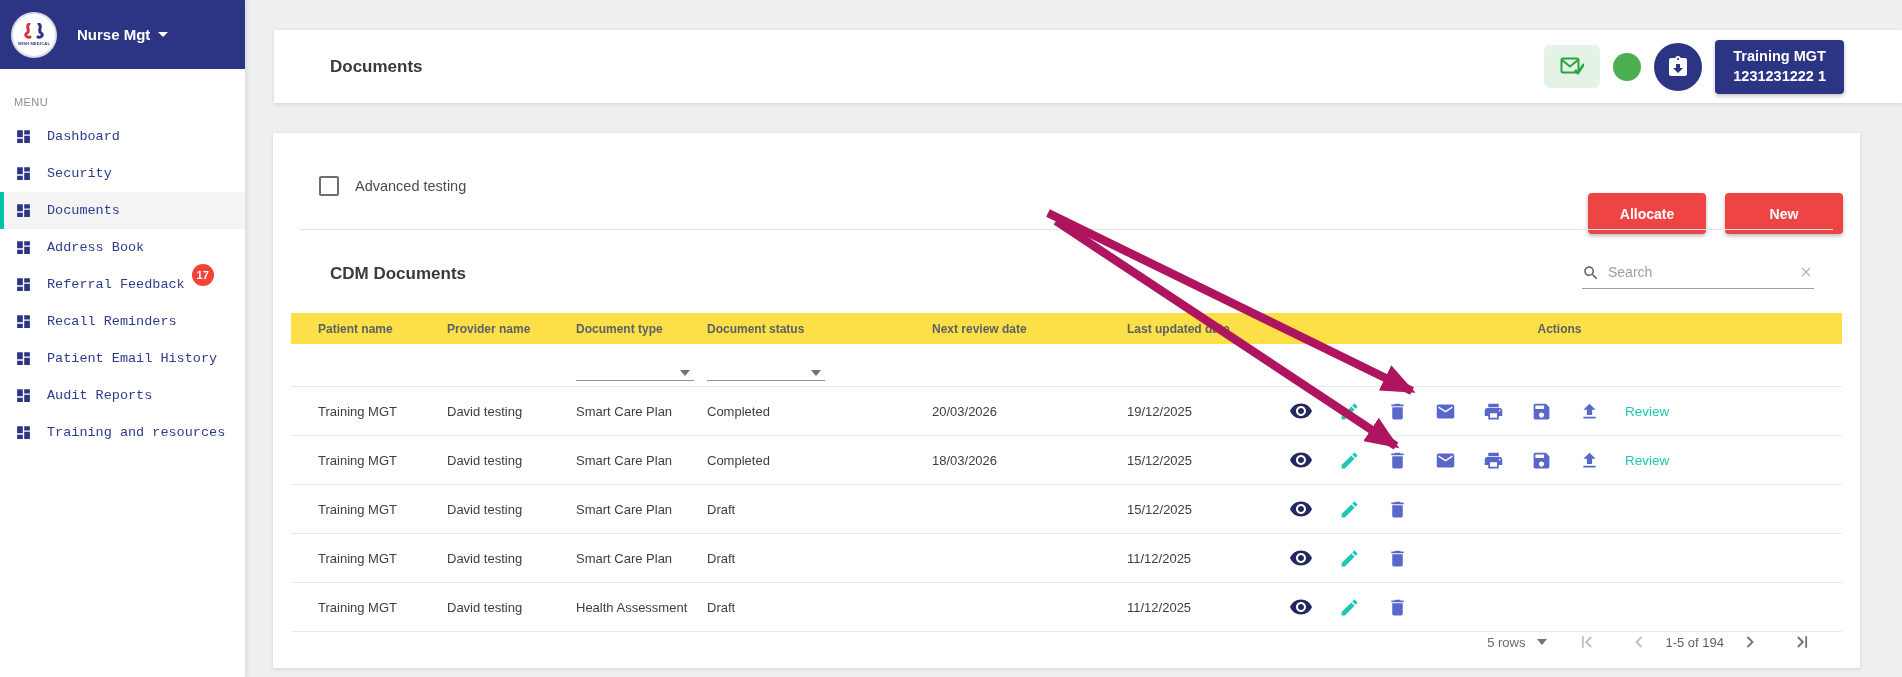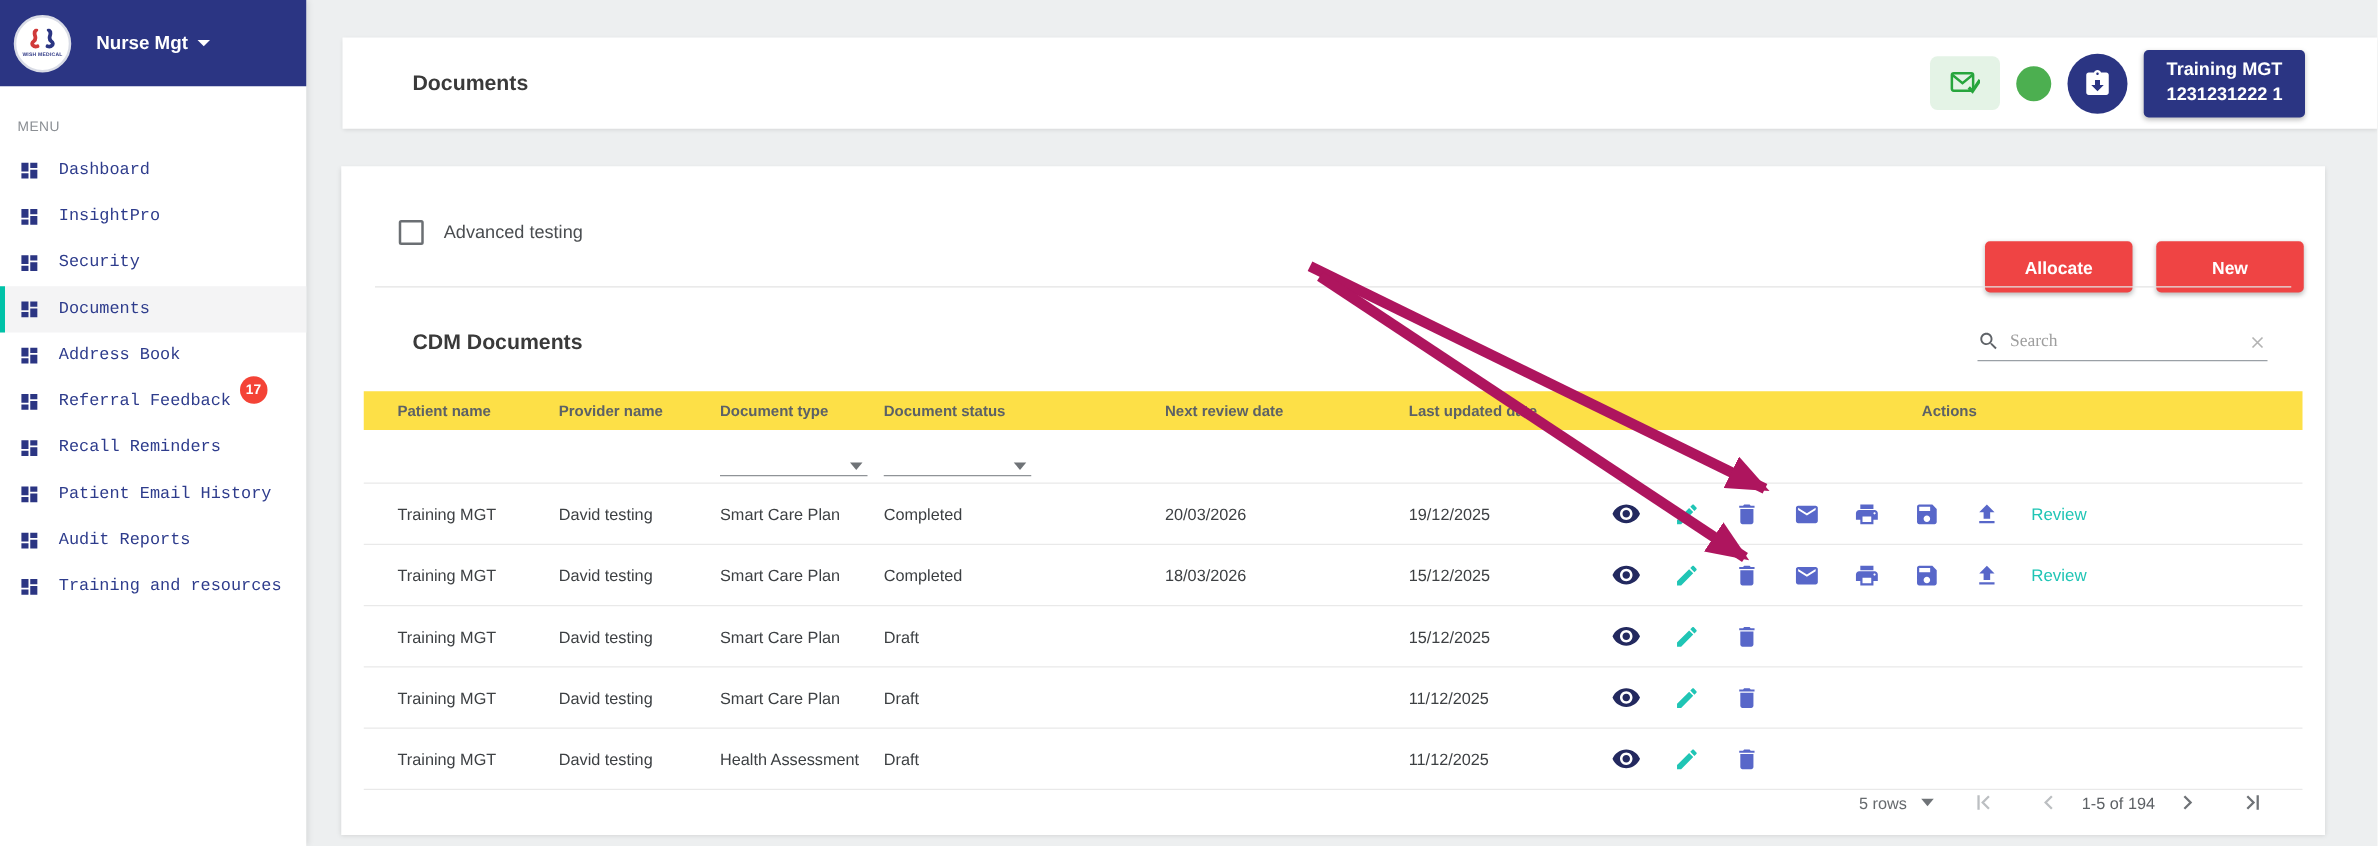--- a/index.html
+++ b/index.html
@@ -43,22 +43,22 @@
   .main-card { position:absolute; left:273px; top:133px; width:1587px; height:535px; background:#fff;
                box-shadow:0 1px 4px rgba(0,0,0,.12); }
   .adv-row { position:absolute; left:46px; top:43px; display:flex; align-items:center; gap:16px; }
   .checkbox { width:20px; height:20px; border:2px solid #6b6f73; border-radius:2px; background:#fff; cursor:pointer; }
   .adv-label { font-size:14.5px; color:#4a4d50; }
   .btn-row { position:absolute; top:40px; right:17px; display:flex; gap:19px; }
   .navy-btn { min-width:118px; height:41px; background:#ef4444; color:#fff; border:none; border-radius:4px;
               font-size:14px; font-weight:600; cursor:pointer; box-shadow:0 2px 4px rgba(0,0,0,.28); font-family:inherit;margin-top:20px; }
   .divider { position:absolute; top:96px; left:27px; right:27px; height:1px; background:#e3e3e3; }
   .card-subtitle { position:absolute; left:57px; top:131px; font-size:17px; font-weight:700; color:#3a3a3a; }
-  .search-wrap { position:absolute; top:131px; right:46px; width:232px; display:flex; align-items:flex-end;
-                 border-bottom:1px solid #9aa0a6; padding-bottom:6px; gap:8px;font-family:Liberation Serif, serif; }
+  .search-wrap { position:absolute; top:131px; right:46px; width:232px; display:flex; align-items:flex-start;
+                 border-bottom:1px solid #9aa0a6; padding-bottom:6px; gap:8px; }
   .search-wrap svg.mag { width:18px; height:18px; color:#5f6368; flex:0 0 auto; }
   .search-input { border:none; outline:none; flex:1; font-size:14px; color:#3c4043; font-family:inherit; background:transparent; }
   .search-input::placeholder { color:#9e9e9e; }
   .clear-x { width:16px; height:16px; color:#b3b3b3; cursor:pointer; flex:0 0 auto; }
 
   
   .tbl { position:absolute; left:18px; right:18px; top:180px; }
   .tr { display:grid; grid-template-columns:156px 129px 131px 225px 195px 150px 1fr; align-items:center; }
   .tr > div:first-child { padding-left:27px; }
   .thead { height:31px; background:#fde047; }
@@ -115,26 +115,20 @@
     <div class="nav-item">
       <svg class="grid-ic" viewBox="0 0 24 24">
           <path fill="currentColor" d="M3 13h8V3H3v10zm0 8h8v-6H3v6zm10 0h8V11h-8v10zm0-18v6h8V3h-8z"></path>
         </svg>
       <span class="nav-txt">Dashboard</span>
     </div>
     <div class="nav-item">
       <svg class="grid-ic" viewBox="0 0 24 24">
           <path fill="currentColor" d="M3 13h8V3H3v10zm0 8h8v-6H3v6zm10 0h8V11h-8v10zm0-18v6h8V3h-8z"></path>
         </svg>
-      <span class="nav-txt">InsightPro</span>
-    </div>
-    <div class="nav-item">
-      <svg class="grid-ic" viewBox="0 0 24 24">
-          <path fill="currentColor" d="M3 13h8V3H3v10zm0 8h8v-6H3v6zm10 0h8V11h-8v10zm0-18v6h8V3h-8z"></path>
-        </svg>
       <span class="nav-txt">Security</span>
     </div>
     <div class="nav-item active">
       <svg class="grid-ic" viewBox="0 0 24 24">
           <path fill="currentColor" d="M3 13h8V3H3v10zm0 8h8v-6H3v6zm10 0h8V11h-8v10zm0-18v6h8V3h-8z"></path>
         </svg>
       <span class="nav-txt">Documents</span>
     </div>
     <div class="nav-item">
       <svg class="grid-ic" viewBox="0 0 24 24">

